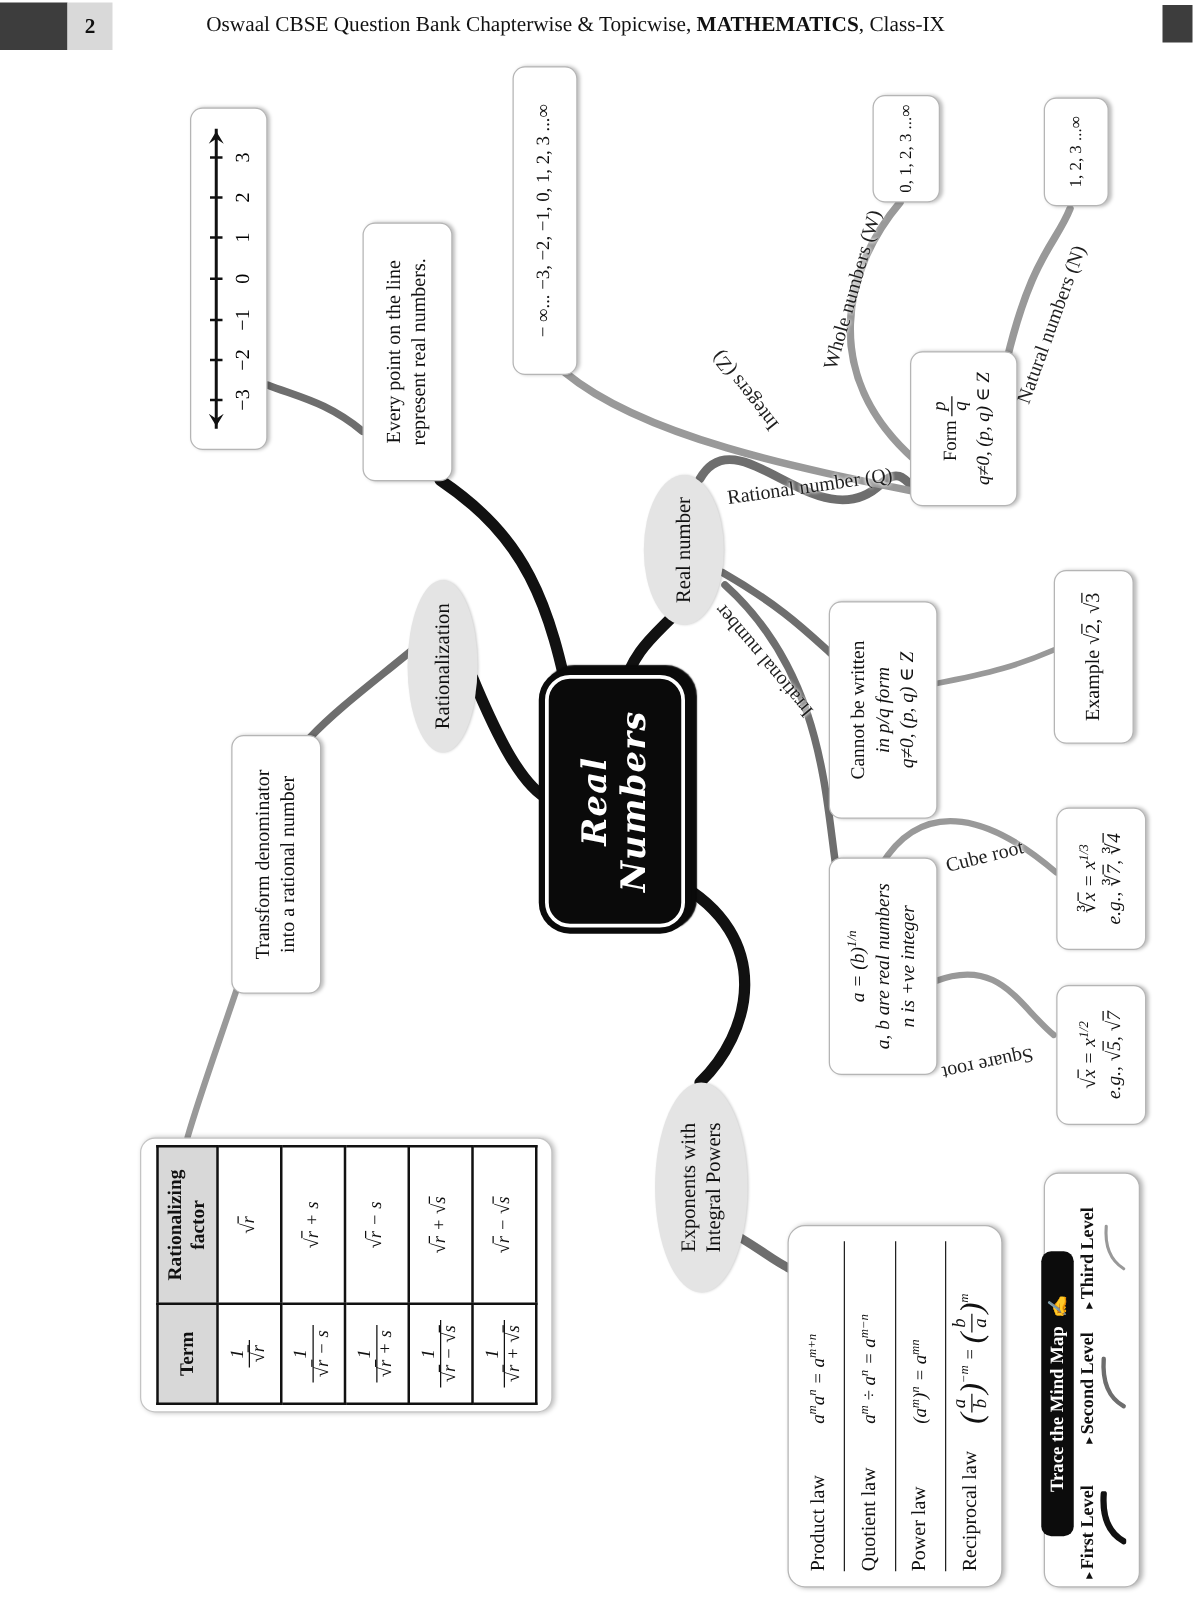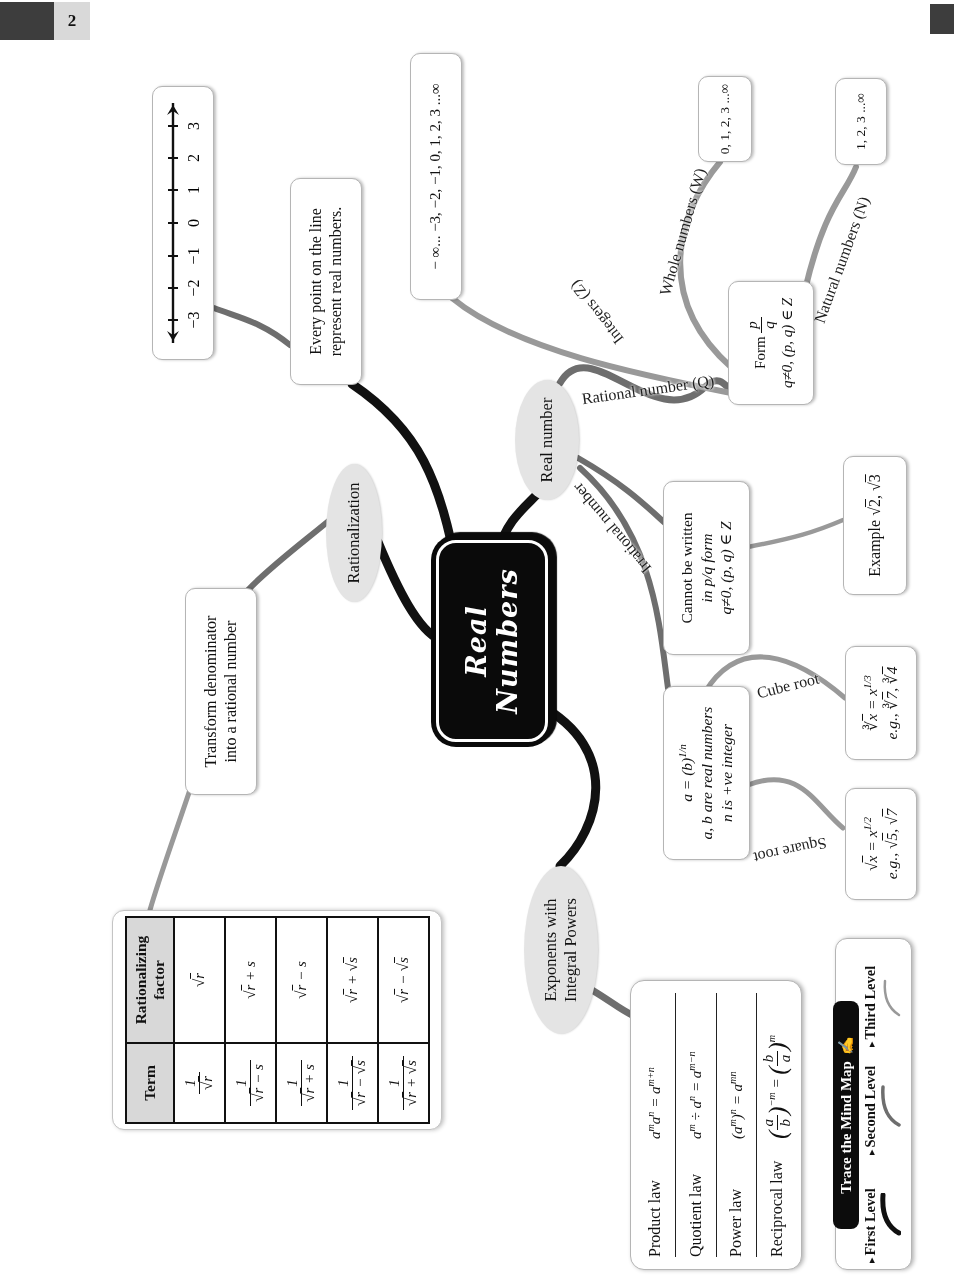--- a/index.html
+++ b/index.html
@@ -70,20 +70,21 @@
   
   .numberline{position:absolute;left:920px;top:152px;width:272px;height:60px;}
   .numberline svg text{font-size:16px;font-family:"Liberation Serif","DejaVu Serif",serif;}
 </style>
 </head>
 <body>
 
 <div class="header">
   <div class="hdr-block-left"></div>
   <div class="hdr-pagenum">2</div>
+  <div class="hdr-title"><span>Oswaal CBSE Question Bank Chapterwise &amp; Topicwise, </span><b>MATHEMATICS</b><span>, Class-IX</span></div>
   <div class="hdr-block-right"></div>
 </div>
 
 <div class="map">
 
   <svg class="wires" viewBox="0 0 1235 954">
 
     <path class="lv1" stroke-width="9" d="M 728,498 C 765,508 775,530 798,548" stroke="#111111"></path>
     <path class="lv1" stroke-width="9" d="M 640,440 C 650,418 690,398 738,378" stroke="#111111"></path>
     <path class="lv1" stroke-width="9" d="M 575,540 C 530,622 452,600 414,560" stroke="#111111"></path>

